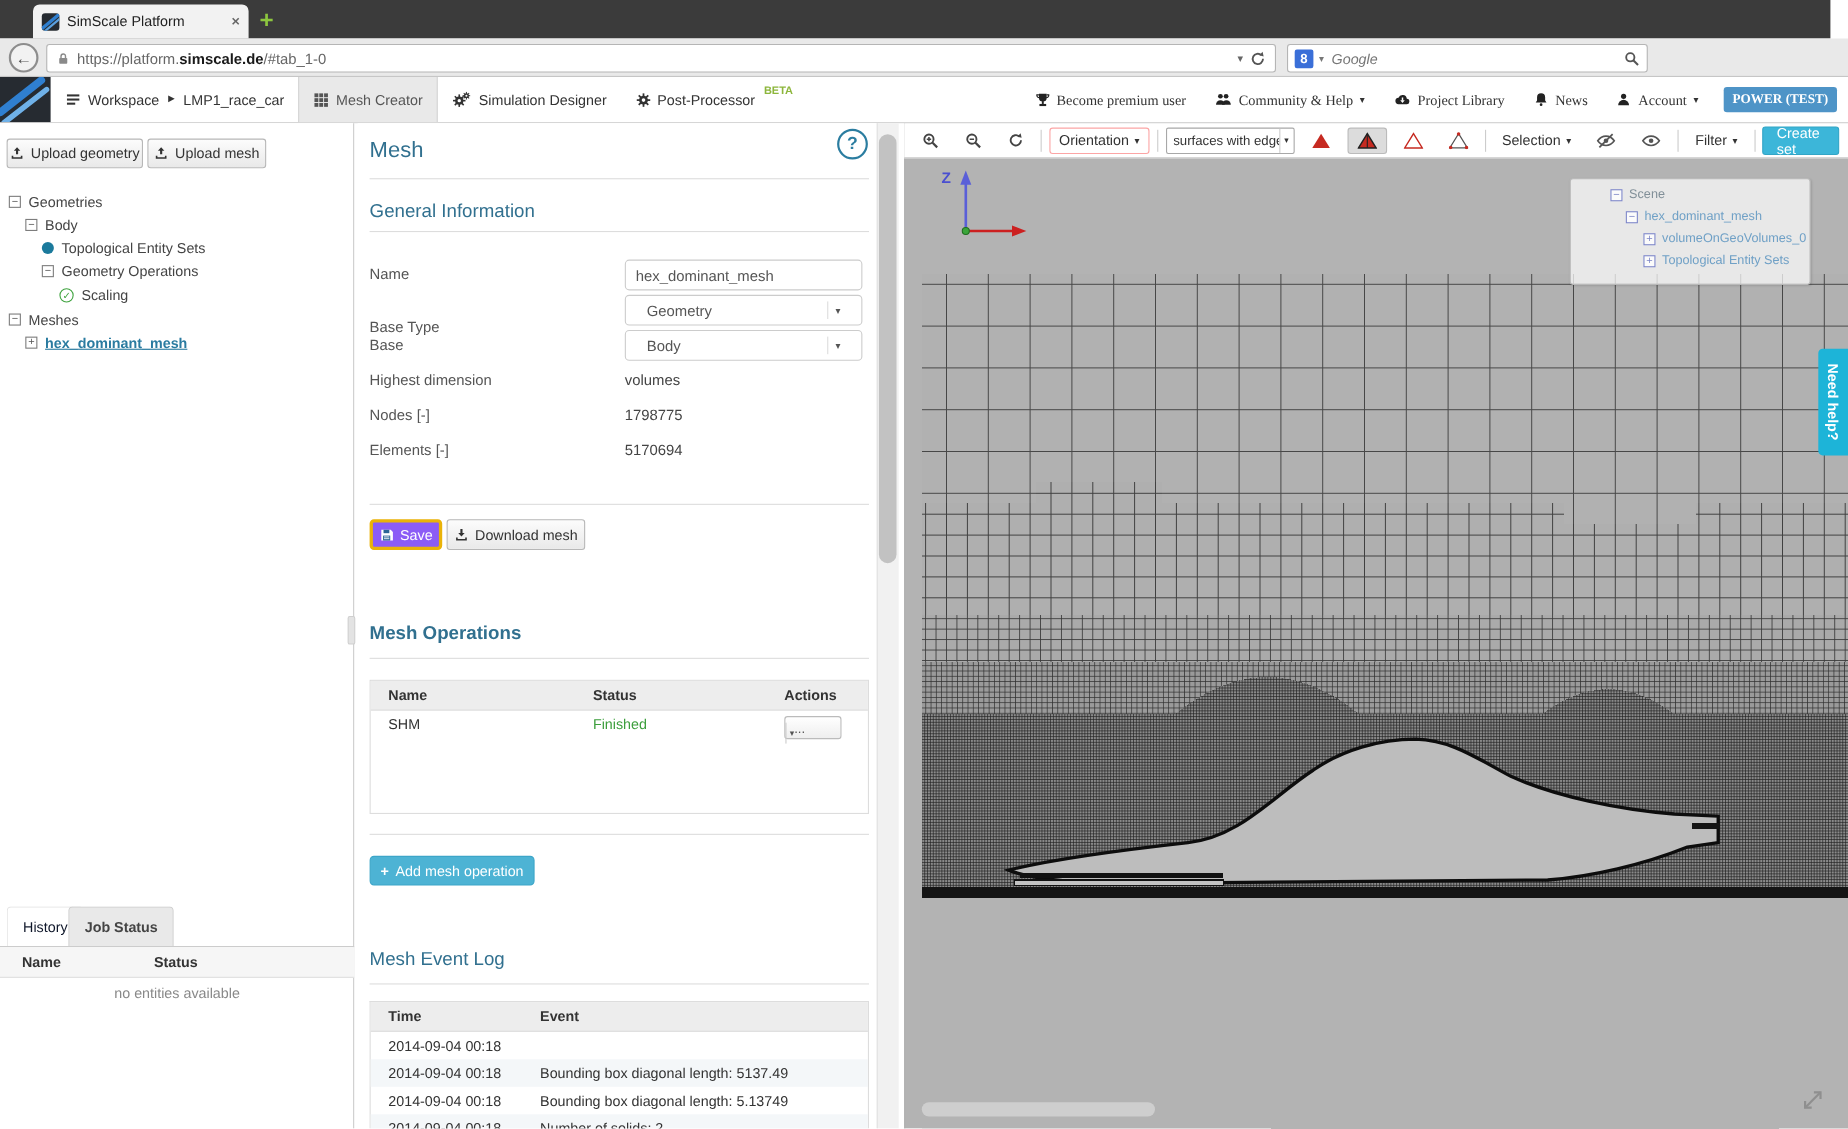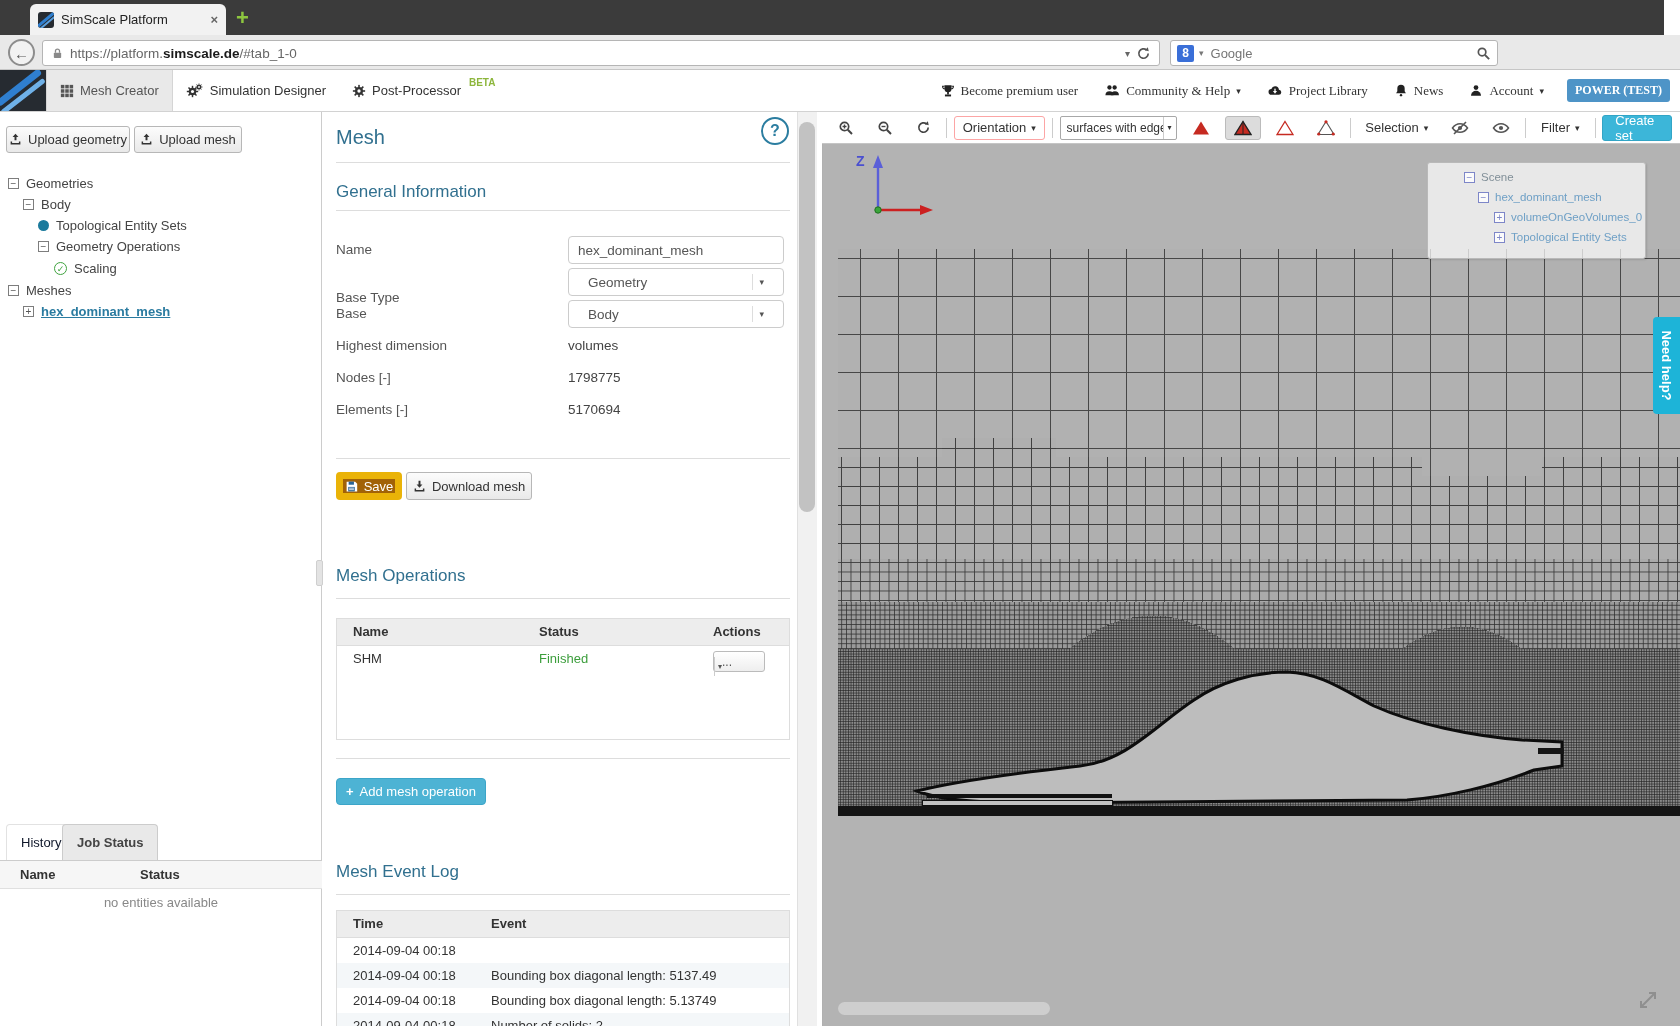--- a/index.html
+++ b/index.html
@@ -21,21 +21,21 @@
   #url-field{left:42px;top:5px;width:1118px;height:26px;background:#fff;border:1px solid #b5b5b5;border-radius:3px;
     display:flex;align-items:center;padding:0 8px;box-sizing:border-box;gap:6px;font-size:13.5px;}
   #url-field .u1,#url-field .u3{color:#666;}
   #url-field .u2{color:#1a1a1a;font-weight:bold;}
   #url-field .spacer{flex:1;}
   #url-caret{color:#666;font-size:10px;}
   #search-field{left:1170px;top:5px;width:328px;height:26px;background:#fff;border:1px solid #b5b5b5;border-radius:3px;
     display:flex;align-items:center;padding:0 6px;box-sizing:border-box;gap:5px;}
   #google-badge{width:17px;height:17px;background:#3a6fd8;border-radius:2px;color:#fff;font-size:12px;font-weight:bold;
     text-align:center;line-height:17px;}
-  #search-input{border:none;outline:none;flex:1;font-size:13px;color:#404040;font-family:"Liberation Sans",sans-serif;background:transparent;}
+  #search-input{border:none;outline:none;flex:1;font-size:13px;color:#404040;font-family:"Liberation Sans",sans-serif;background:transparent;font-style:italic;}
   .chrome-ico{top:40px;color:#555;font-size:19px;line-height:19px;}
   .bars span{display:block;width:17px;height:2.5px;background:#555;margin:3px 0;}
   
   #app-header{left:0;top:70px;width:1680px;height:42px;background:#fff;border-bottom:1px solid #d2d2d2;
     box-sizing:border-box;display:flex;align-items:stretch;}
   #logo{width:46px;background:#262b31;position:relative;overflow:hidden;}
   #logo i{position:absolute;width:54px;height:7px;background:#2f7fd0;border-radius:4px;transform:rotate(-38deg);}
   .hitem{display:flex;align-items:center;gap:6px;padding:0 13px;color:#333;white-space:nowrap;}
   .hitem.active{background:#e9e9e9;border-left:1px solid #d5d5d5;border-right:1px solid #d5d5d5;color:#555;}
   .hitem .caret{font-size:9px;color:#333;}
@@ -70,21 +70,21 @@
   .sec-title{position:absolute;left:11px;color:#31708f;}
   .flabel{position:absolute;left:11px;color:#555;font-size:13.5px;}
   .fvalue{position:absolute;left:243px;color:#444;font-size:13.5px;}
   .fctl{position:absolute;left:243px;width:216px;height:28px;border:1px solid #ccc;border-radius:4px;background:#fff;
     box-sizing:border-box;display:flex;align-items:center;padding:0 19px;color:#555;font-size:13.5px;}
   .fctl.sel .sel-caret{margin-left:auto;font-size:9px;color:#555;border-left:1px solid #ddd;padding-left:6px;height:16px;line-height:16px;}
   #name-input{font-family:"Liberation Sans",sans-serif;}
   input.fctl{padding:0 9px;}
   #help-circle{left:436px;top:5px;width:28px;height:28px;border:2px solid #2b7da0;border-radius:50%;color:#2b7da0;
     font-size:16px;font-weight:bold;text-align:center;line-height:24px;box-sizing:border-box;}
-  .btn-primary{background:#a16207;border:7px solid #eab308;color:#fff;border-radius:4px;display:inline-flex;
+  .btn-primary{background:#8b5cf6;border:3px solid #eab308;color:#fff;border-radius:4px;display:inline-flex;
     align-items:center;justify-content:center;gap:6px;box-sizing:border-box;font-size:13px;}
   .btn-info{background:#4db3d4;border:1px solid #3ca5c8;color:#fff;border-radius:4px;display:inline-flex;
     align-items:center;justify-content:center;gap:6px;box-sizing:border-box;font-size:13px;}
   .tbl{position:absolute;left:11px;width:454px;border:1px solid #ddd;box-sizing:border-box;background:#fff;}
   .tbl .thead{height:26px;background:#ededed;border-bottom:1px solid #ddd;position:relative;font-weight:bold;}
   .tbl .thead span,.trow span{position:absolute;top:5px;}
   .trow{height:25px;position:relative;}
   .trow.stripe{background:#f4f7f9;}
   .green{color:#3c9e3c;}
   .c1{left:16px;} 
@@ -322,20 +322,28 @@
       <span></span>
       <span></span>
     </div>
 </div>
 
 <div id="app-header" class="abs">
   <div id="logo">
     <i style="left:-8px;top:14px;"></i>
       <i style="left:-4px;top:24px;height:5px;background:#6fb1e8;"></i>
   </div>
+  <div class="hitem">
+    <svg class="ic" width="15" height="15" style="color:#333;">
+        <use href="#i-listbars"></use>
+      </svg>
+    <span>Workspace</span>
+    <span style="font-size:10px;">►</span>
+    <span>LMP1_race_car</span>
+  </div>
   <div class="hitem active">
     <svg class="ic" width="14" height="14" style="color:#555;">
         <use href="#i-grid"></use>
       </svg>
     <span>Mesh Creator</span>
   </div>
   <div class="hitem">
     <span style="position:relative;width:18px;height:16px;display:inline-block;">
       <svg class="ic abs" style="left:0;top:2px;color:#333;" width="13" height="13">
           <use href="#i-gear"></use>
@@ -483,21 +491,21 @@
       </svg>
     <span>Save</span>
   </div>
   <div class="btn abs" style="left:81px;top:360px;width:126px;height:28px;">
     <svg class="ic" width="13" height="13" style="color:#333;">
         <use href="#i-downtray"></use>
       </svg>
     <span>Download mesh</span>
   </div>
 
-  <div class="sec-title" style="top:454px;font-size:17px;">Mesh Operations</div>
+  <div class="sec-title" style="top:454px;font-size:17px;font-weight:bold;">Mesh Operations</div>
   <div class="hr" style="top:486px;"></div>
 
   <div class="tbl" style="top:506px;height:122px;">
     <div class="thead">
       <span class="c1">Name</span>
       <span style="left:202px;">Status</span>
       <span style="left:376px;">Actions</span>
     </div>
     <div class="trow">
       <span class="c1">SHM</span>

